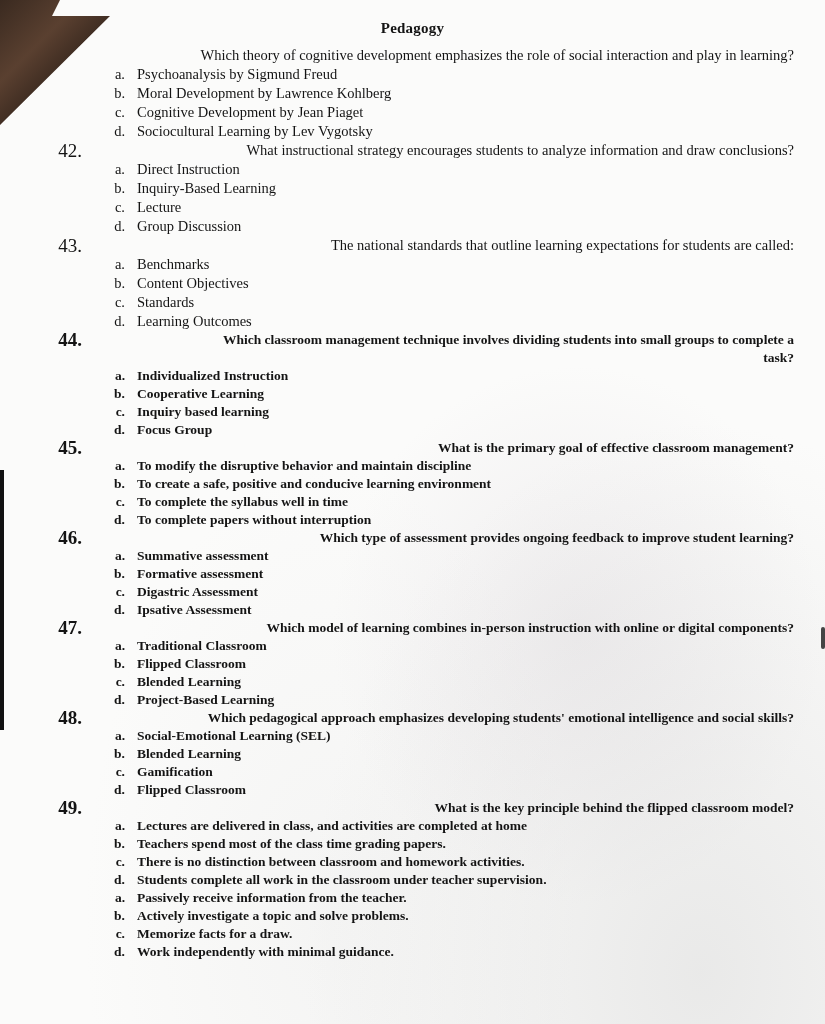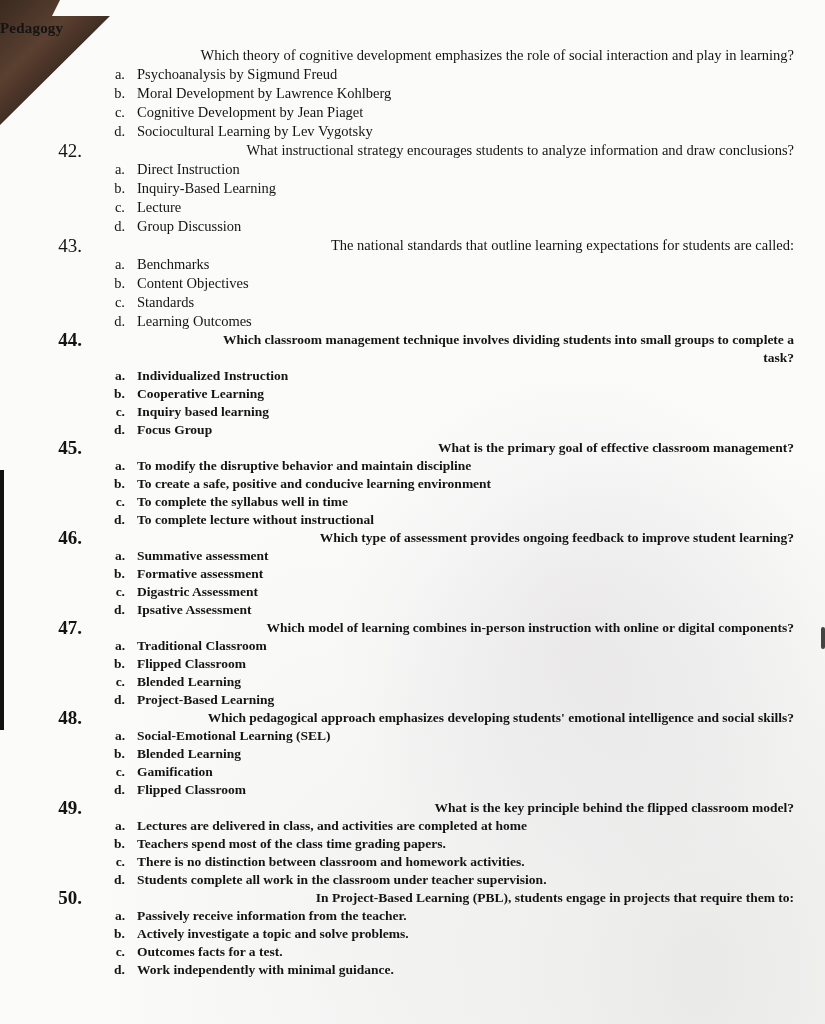--- a/index.html
+++ b/index.html
@@ -48,20 +48,21 @@
       width: 4px;
       height: 22px;
       background: #444;
       border-radius: 2px;
     }
     .title {
       position: absolute;
       left: 0;
       width: 825px;
       top: 20px;
+      text-align: center;
       font-weight: bold;
       font-size: 15px;
       letter-spacing: 0.2px;
     }
     .questions {
       position: absolute;
       left: 0;
       top: 46px;
       width: 825px;
       text-align: right;
@@ -228,21 +229,21 @@
     <div class="opt">
         <span class="opt-letter">b.</span>
         <span class="opt-text">To create a safe, positive and conducive learning environment</span>
       </div>
     <div class="opt">
         <span class="opt-letter">c.</span>
         <span class="opt-text">To complete the syllabus well in time</span>
       </div>
     <div class="opt">
         <span class="opt-letter">d.</span>
-        <span class="opt-text">To complete lecture without instructional</span>
+        <span class="opt-text">To complete papers without interruption</span>
       </div>
   </div>
 
   <div class="q dense">
     <div class="q-line">
         <span class="q-num">46.</span>
         <span class="q-text">Which type of assessment provides ongoing feedback to improve student learning?</span>
       </div>
     <div class="opt">
         <span class="opt-letter">a.</span>
@@ -325,35 +326,31 @@
         <span class="opt-letter">c.</span>
         <span class="opt-text">There is no distinction between classroom and homework activities.</span>
       </div>
     <div class="opt">
         <span class="opt-letter">d.</span>
         <span class="opt-text">Students complete all work in the classroom under teacher supervision.</span>
       </div>
   </div>
 
   <div class="q dense">
-    <div class="q-line">
-        <span class="q-num">50.</span>
-        <span class="q-text">In Project-Based Learning (PBL), students engage in projects that require them to:</span>
-      </div>
     <div class="opt">
         <span class="opt-letter">a.</span>
         <span class="opt-text">Passively receive information from the teacher.</span>
       </div>
     <div class="opt">
         <span class="opt-letter">b.</span>
         <span class="opt-text">Actively investigate a topic and solve problems.</span>
       </div>
     <div class="opt">
         <span class="opt-letter">c.</span>
-        <span class="opt-text">Outcomes facts for a test.</span>
+        <span class="opt-text">Memorize facts for a draw.</span>
       </div>
     <div class="opt">
         <span class="opt-letter">d.</span>
         <span class="opt-text">Work independently with minimal guidance.</span>
       </div>
   </div>
 
 </div>
 
 </body></html>

